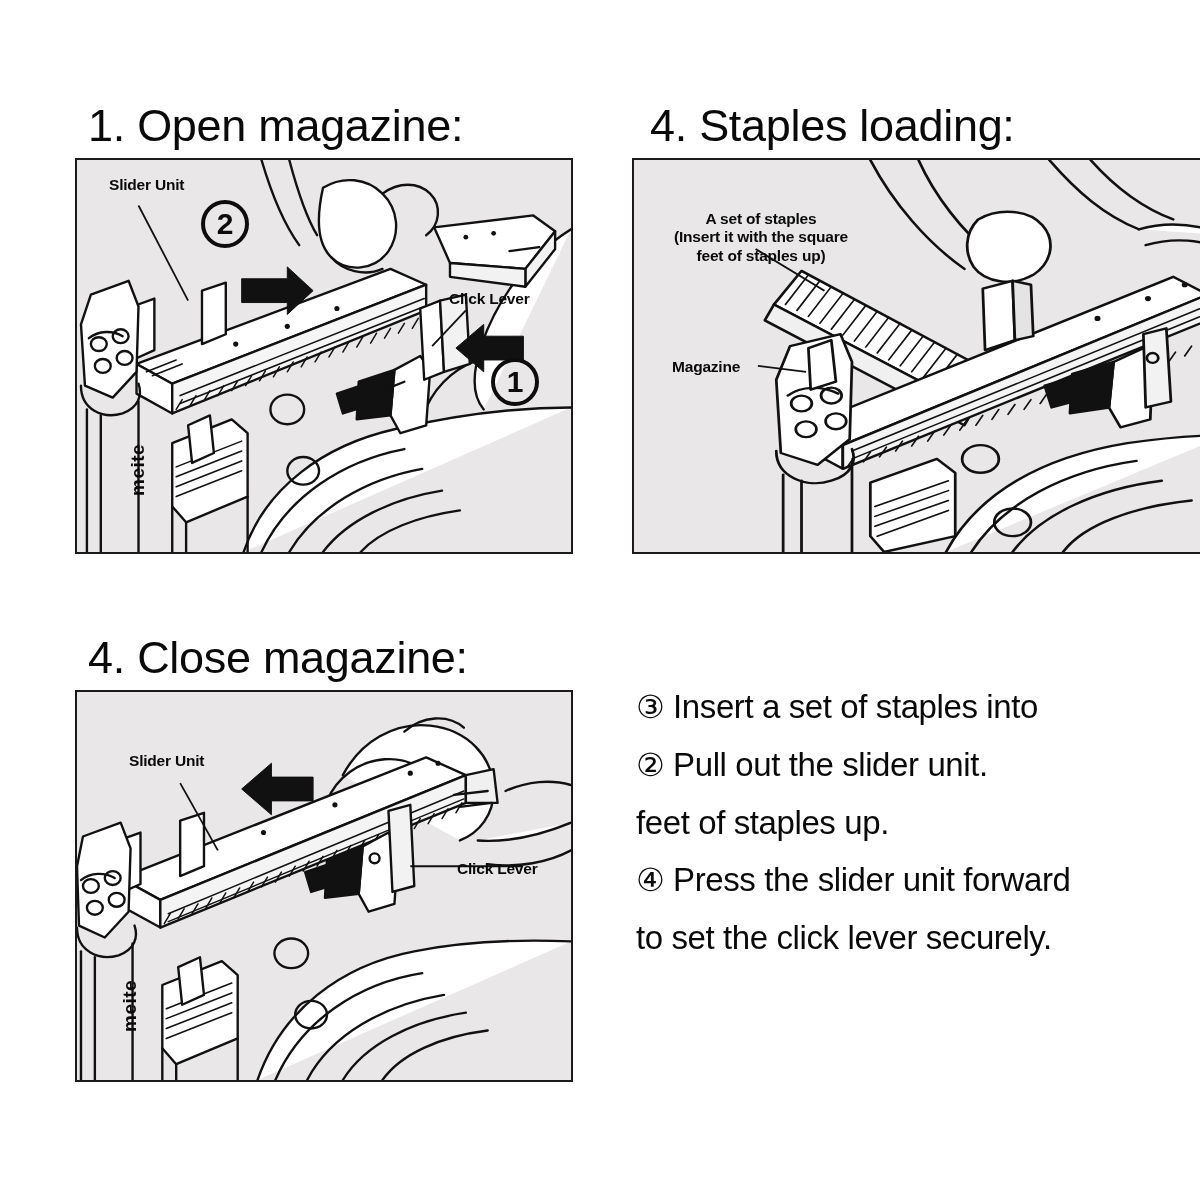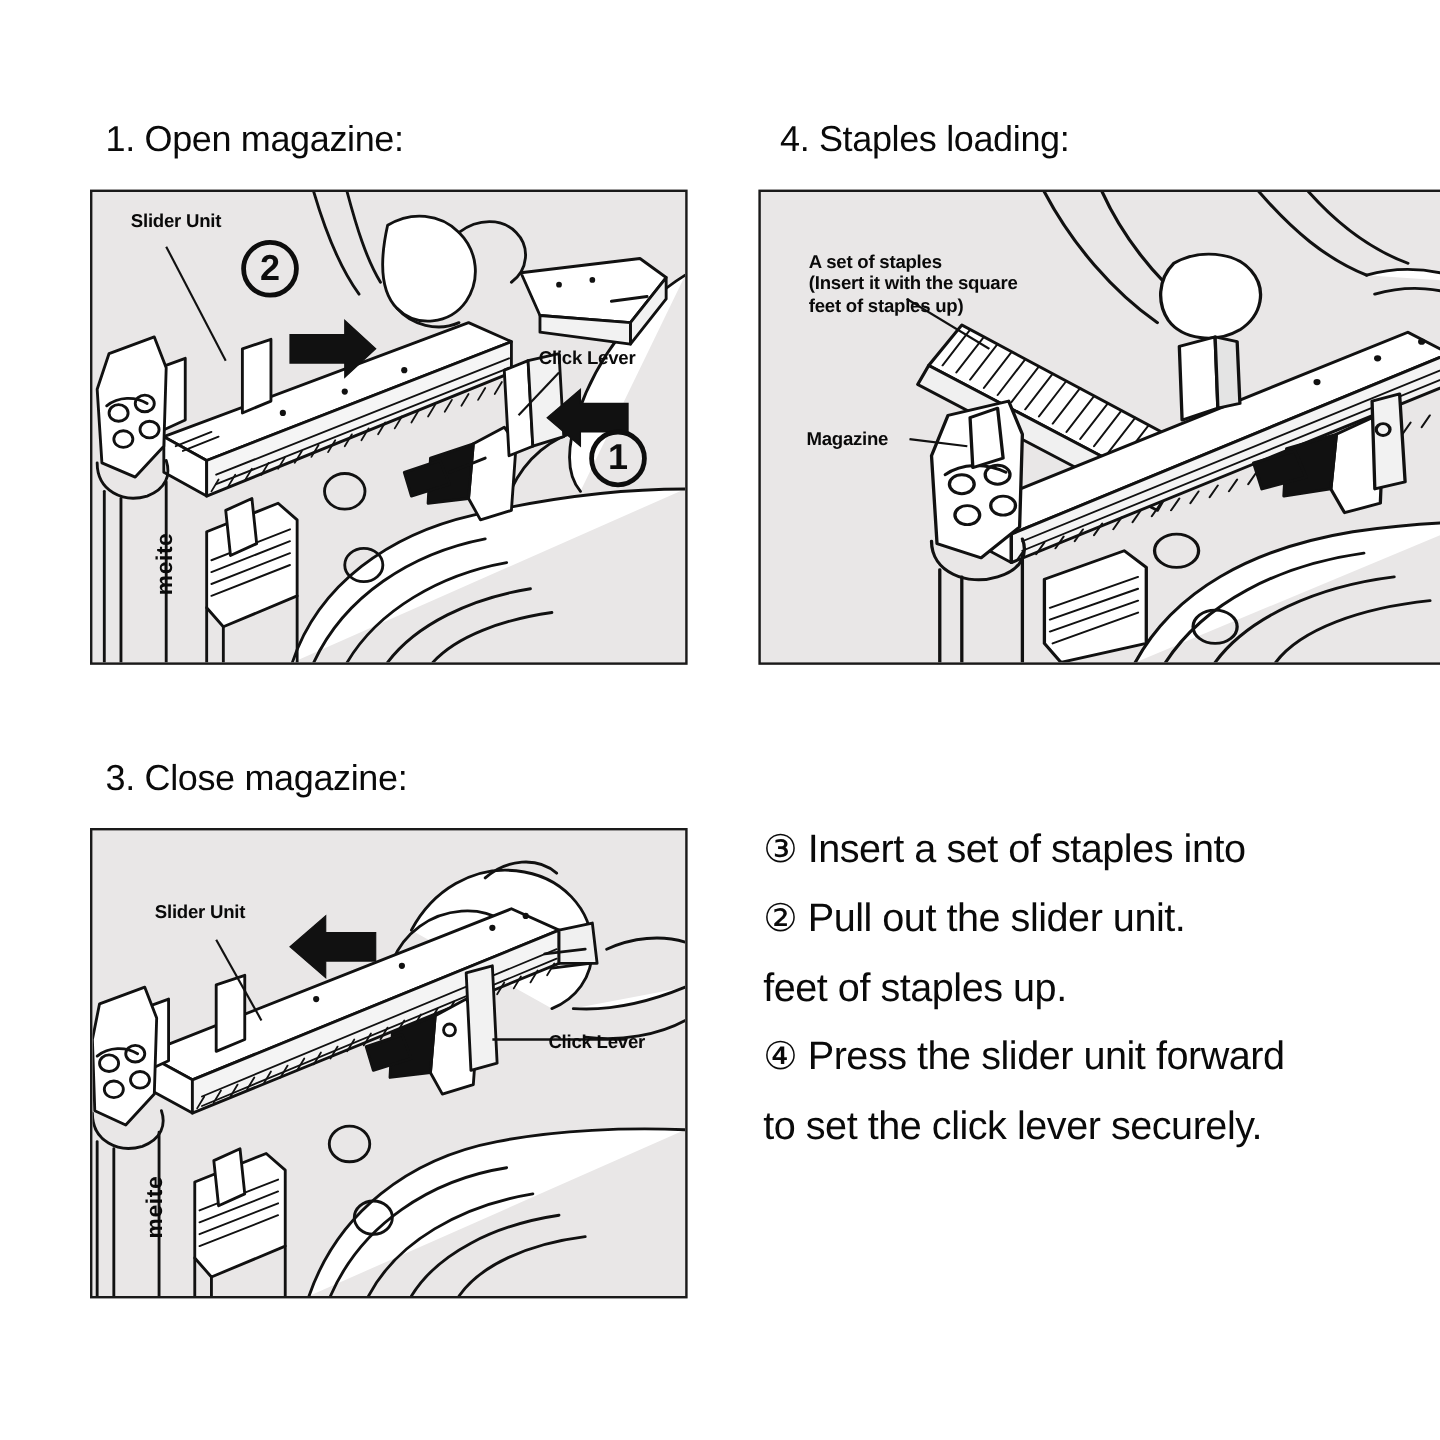--- a/index.html
+++ b/index.html
@@ -5,21 +5,21 @@
   html,body{margin:0;padding:0;}
   body{
     width:1200px;height:1200px;
     background:#ffffff;
     font-family:"Liberation Sans","DejaVu Sans",sans-serif;
     overflow:hidden;
     position:relative;
   }
   .panel-title{
     position:absolute;
-    font-size:30px;
+    font-size:45px;
     font-weight:400;
     color:#0a0a0a;
     letter-spacing:-0.3px;
     white-space:nowrap;
   }
   .figure{
     position:absolute;
     background:#e9e7e7;
     border:2px solid #1a1a1a;
     overflow:hidden;
@@ -27,20 +27,21 @@
   }
   .fig-svg{position:absolute;left:0;top:0;width:100%;height:100%;}
   .callout{
     position:absolute;
     font-size:15.5px;
     font-weight:bold;
     color:#0a0a0a;
     white-space:pre;
     line-height:1.18;
     letter-spacing:-0.2px;
+    text-align:center;
   }
   .brand{
     position:absolute;
     font-size:19px;
     font-weight:bold;
     color:#0a0a0a;
     transform:rotate(-90deg);
     transform-origin:left top;
     letter-spacing:0.5px;
   }
@@ -312,21 +313,21 @@
     <path d="M108 208 L150 214" stroke="#111" stroke-width="1.8" fill="none"></path>
   </svg>
 
   <div class="callout" style="left:40px;top:50px;">A set of staples
 (Insert it with the square
 feet of staples up)</div>
 
   <div class="callout" style="left:38px;top:198px;">Magazine</div>
 </div>
 
-<div class="panel-title" style="left:88px;top:632px;">3. Close magazine:</div>
+<div class="panel-title" style="left:88px;top:632px;">4. Close magazine:</div>
 
 <div class="figure" style="left:75px;top:690px;width:498px;height:392px;">
 
   <svg class="fig-svg" viewBox="0 0 498 392" preserveAspectRatio="none">
     <g fill="none" stroke="#111" stroke-width="2.4" stroke-linejoin="round" stroke-linecap="round">
 
       <path d="M182 392 C206 322 266 276 340 262 C390 252 450 250 498 252" fill="#fff"></path>
       <path d="M200 392 C226 332 284 294 348 284"></path>
       <path d="M232 392 C256 346 310 316 370 306"></path>
       <path d="M268 392 C290 356 338 332 392 324"></path>

